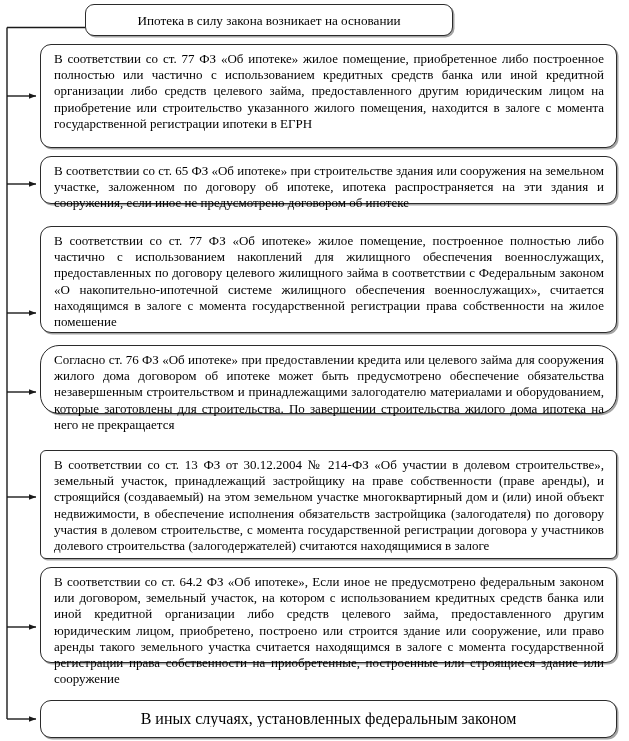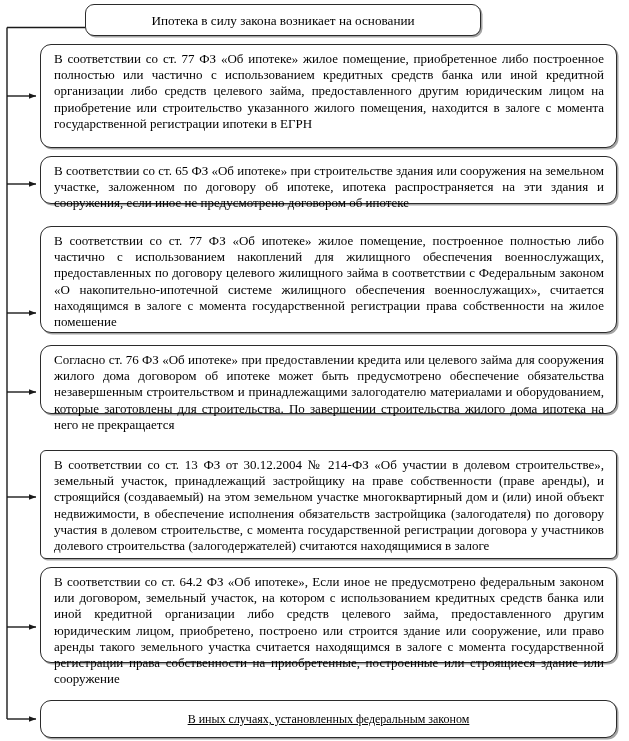--- a/index.html
+++ b/index.html
@@ -40,21 +40,21 @@
     box-sizing: border-box;
     border: 1.2px solid #2b2b2b;
     border-radius: 11px;
     background: #ffffff;
     box-shadow: 1.5px 1.5px 0 0 rgba(90,90,90,0.55);
   }
 
   .node-title {
     left: 85px;
     top: 4px;
-    width: 396px;
+    width: 368px;
     height: 32px;
     border-radius: 9px;
     display: flex;
     align-items: center;
     justify-content: center;
   }
   .node-title .node-text {
     text-align: center;
     font-size: 13.2px;
     line-height: 15px;
@@ -77,29 +77,28 @@
     overflow: hidden;
   }
   .node-text.centered {
     text-align: center;
   }
 
   
   #node-1 { top: 44px;  height: 104px; }
   #node-2 { top: 156px; height: 48px;  }
   #node-3 { top: 226px; height: 107px; }
-  #node-4 { top: 345px; height: 69px;  }
+  #node-4 { top: 345px; height: 69px; border-radius: 19px;  }
   #node-5 { top: 450px; height: 109px; border-radius: 6px; }
   #node-6 { top: 567px; height: 96px; }
   #node-7 { top: 700px; height: 38px;  display: flex; align-items: center; justify-content: center; }
 
   #node-7 .node-text {
-    font-size: 12px;
+    font-size: 16px;
     padding: 0 10px;
-    text-decoration: underline;
   }
 </style>
 </head>
 <body>
 
 <div id="diagram-root">
 
   <svg id="connector-layer" viewBox="0 0 629 741" width="629" height="741" xmlns="http://www.w3.org/2000/svg">
     <defs>
       <marker id="arrowhead" markerWidth="8" markerHeight="8" refX="7.4" refY="3" orient="auto" markerUnits="userSpaceOnUse">

